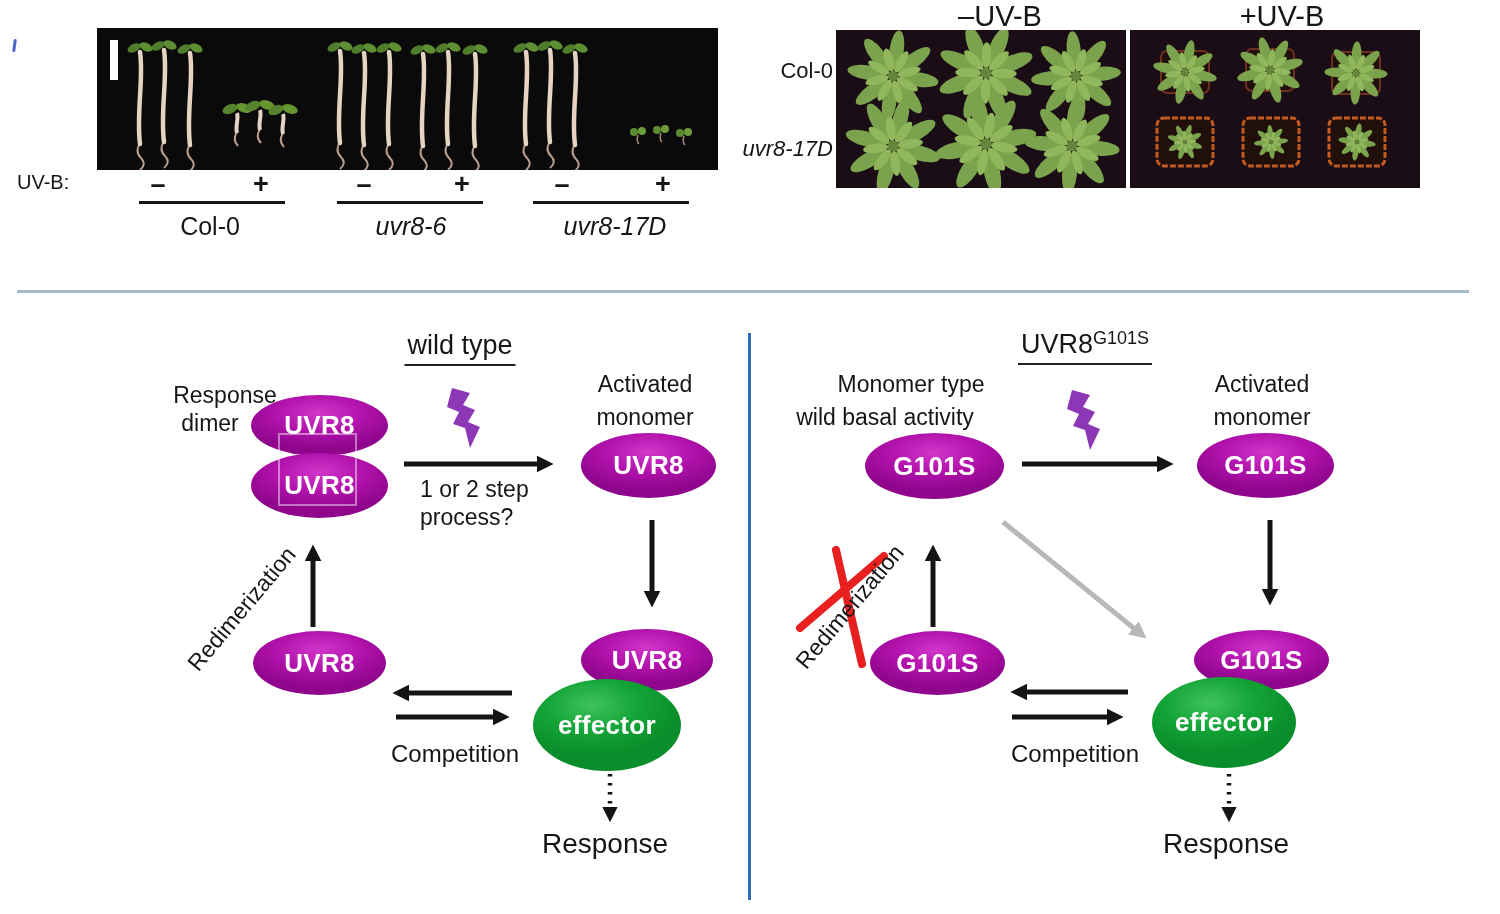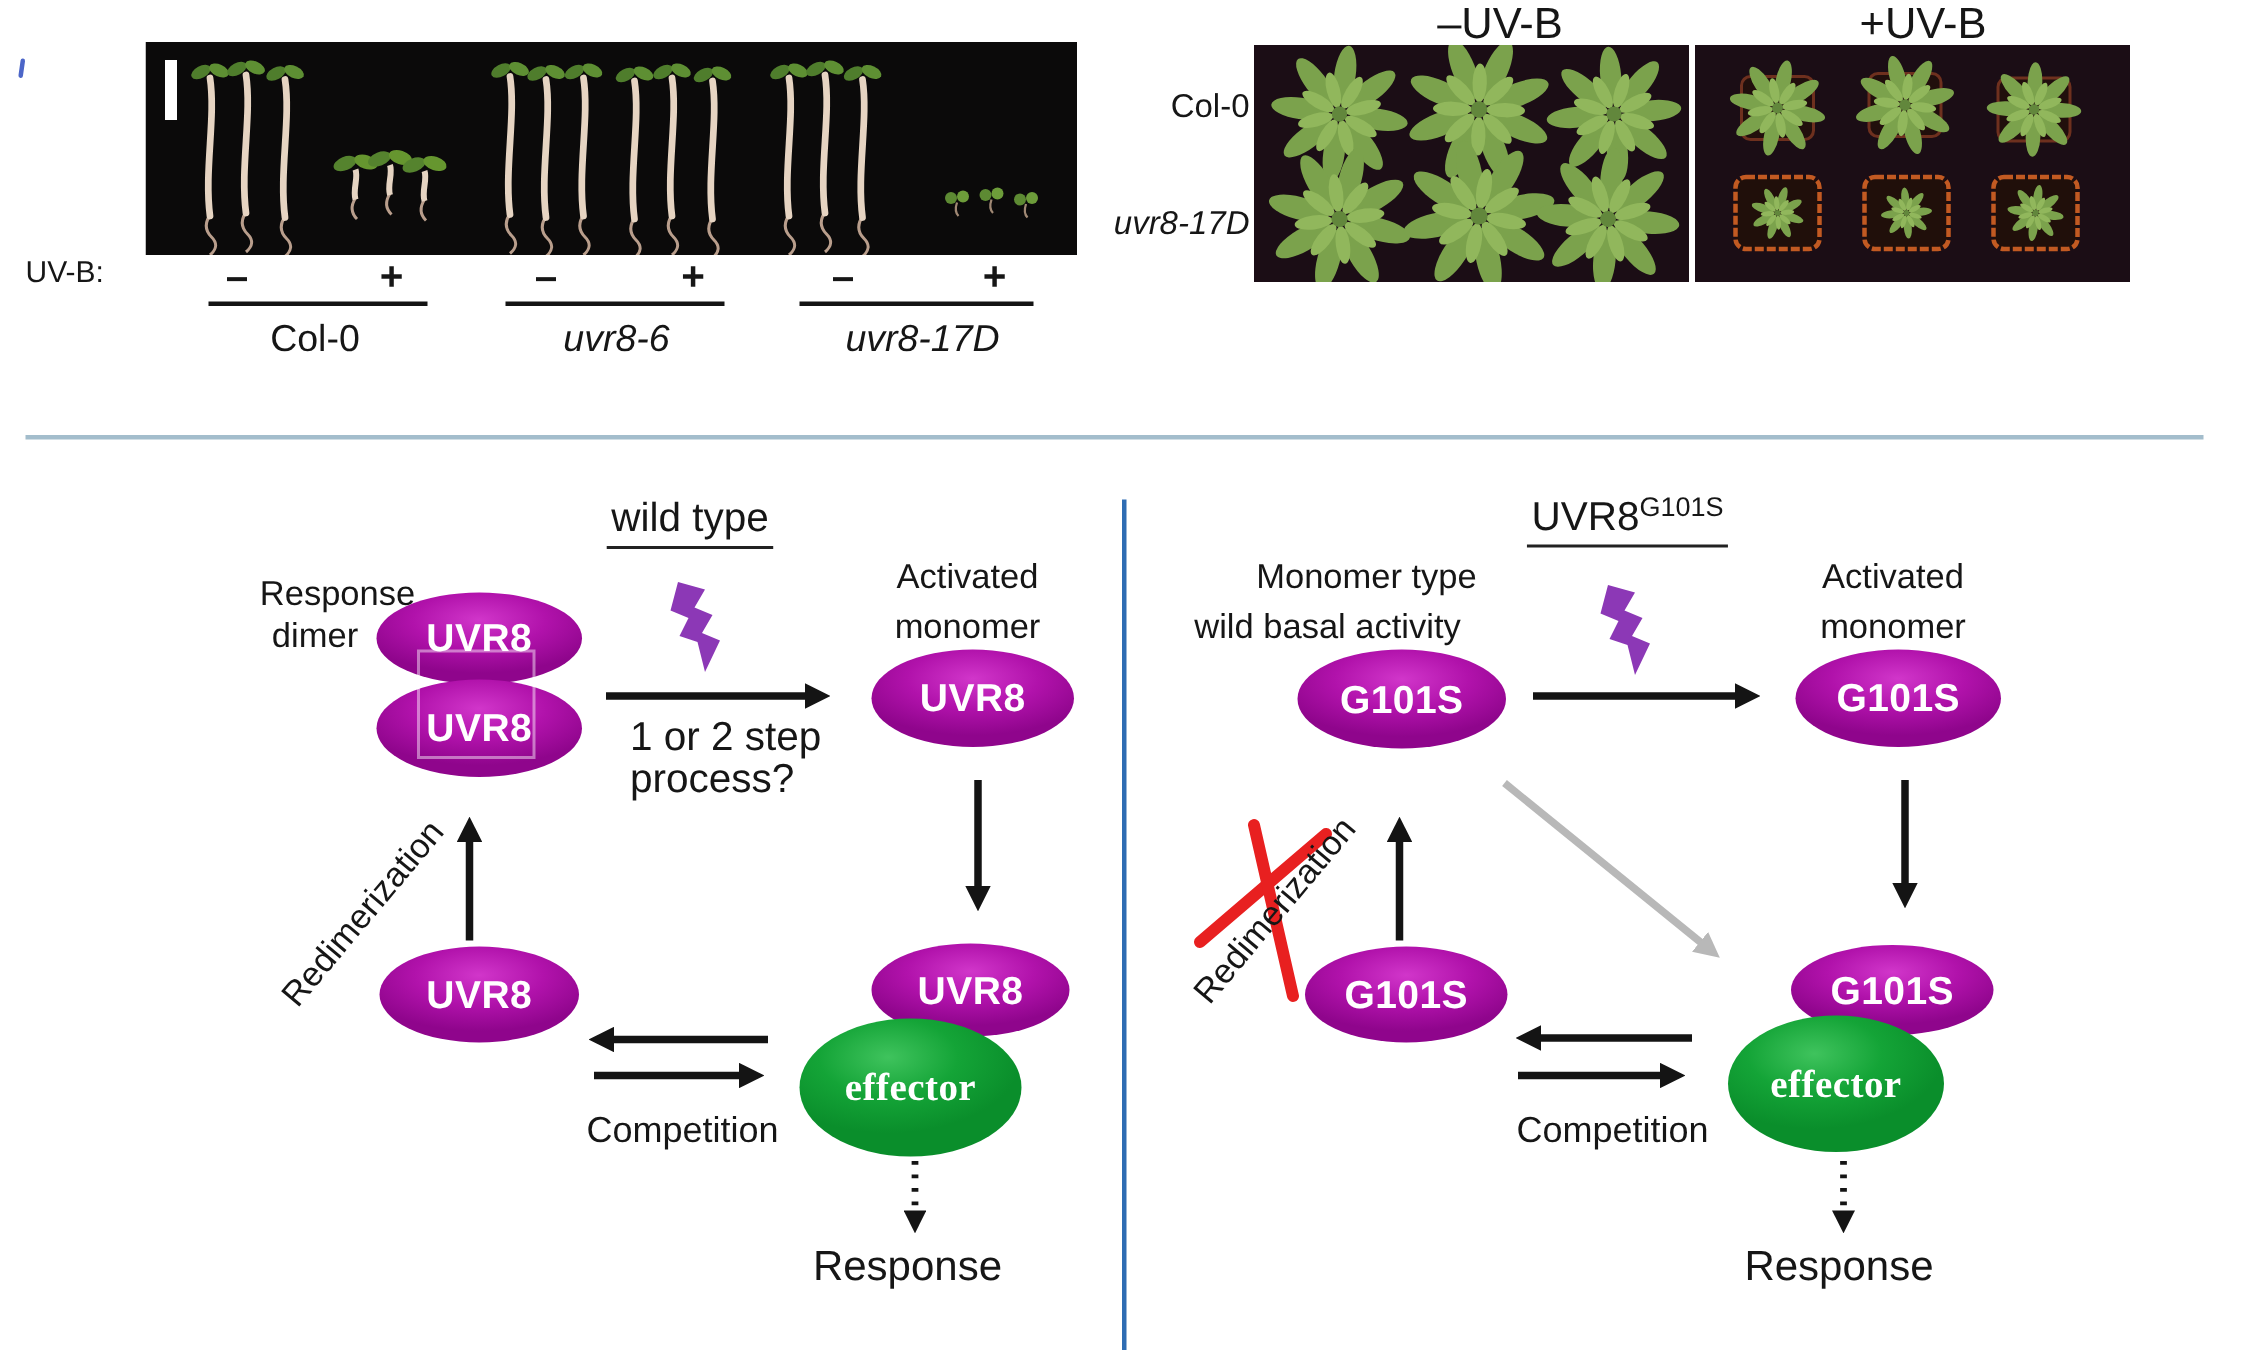--- a/index.html
+++ b/index.html
@@ -11,25 +11,25 @@
   .it{font-style:italic;}
   .sign{position:absolute;font-size:27px;font-weight:600;transform:translateX(-50%);}
   .group-line{position:absolute;height:3px;background:#141414;}
   .geno{position:absolute;font-size:25px;transform:translateX(-50%);}
   .hdr{position:absolute;font-size:29px;transform:translateX(-50%);}
   .rowlab{position:absolute;font-size:22px;text-align:right;}
   .ellipse{position:absolute;border-radius:50%;display:flex;align-items:center;justify-content:center;
            color:#fff;font-weight:700;font-size:26px;letter-spacing:.3px;}
   .magenta{background:radial-gradient(ellipse 62% 58% at 50% 30%, #d136ca 0%, #b112ab 52%, #8f058c 100%);}
   .gold{background:radial-gradient(ellipse 60% 55% at 40% 30%, #f5d express469 0%, #e7b22a 50%, #d39b0b 100%);}
-  .green{background:radial-gradient(ellipse 60% 55% at 40% 28%, #3fc35d 0%, #14a437 52%, #0a8e2b 100%);font-family:Liberation Serif, serif;}
+  .green{background:radial-gradient(ellipse 60% 55% at 40% 28%, #3fc35d 0%, #14a437 52%, #0a8e2b 100%);}
   .title{position:absolute;font-size:27px;transform:translateX(-50%);border-bottom:2.5px solid #222;
          padding:0 3px 3px 3px;}
   .dlabel{position:absolute;font-size:23px;transform:translateX(-50%);white-space:nowrap;}
-  .note{position:absolute;font-size:27px;white-space:nowrap;}
+  .note{position:absolute;font-size:23px;white-space:nowrap;}
   .resp{position:absolute;font-size:28px;transform:translateX(-50%);}
   .artifact{position:absolute;border:2px solid rgba(255,255,255,.45);}
   .hrule{position:absolute;background:#a3bdcc;}
   .vrule{position:absolute;background:#2e6cb3;}
   .bluetick{position:absolute;width:3px;height:13px;border-radius:2px;background:#4c66c8;transform:rotate(8deg);}
   svg{display:block;}
 </style>
 </head>
 <body>
 

